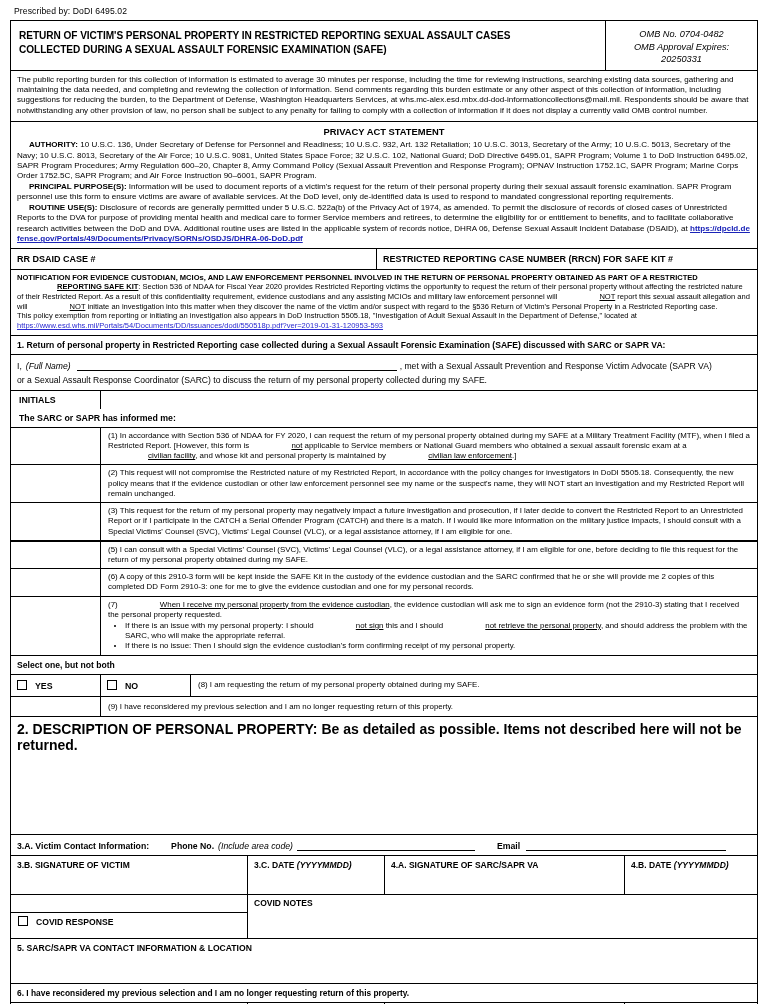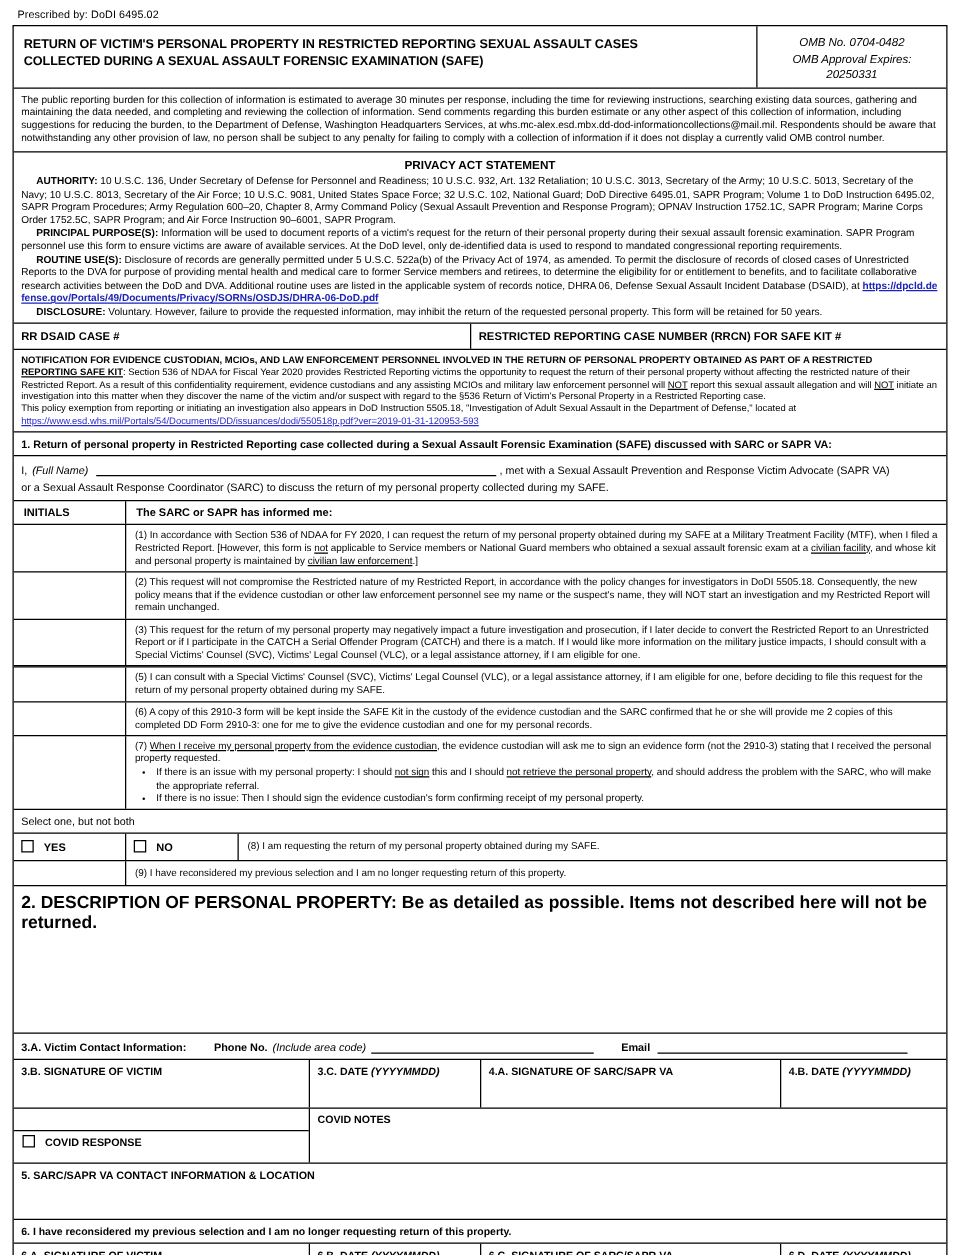--- a/index.html
+++ b/index.html
@@ -80,21 +80,21 @@
   .case-a { width: 366px; padding: 5px 6px 5px 6px; }
   .case-b { flex: 1; padding: 5px 6px 5px 6px; }
 
   
   .notif {
     font-size: 7.55px;
     line-height: 9.7px;
     padding: 3px 6px 4px 6px;
   }
   .notif .hd { font-weight: bold; }
-  .u { text-decoration: underline; }
+  .u { text-decoration: underline; margin-left: 40px; }
 
   
   .sec1-head {
     font-weight: bold;
     font-size: 8.6px;
     padding: 4px 6px 4px 6px;
   }
   .sec1-l1 {
     font-size: 8.6px;
     padding: 5px 6px 2px 6px;
@@ -108,36 +108,36 @@
     border-bottom: 1px solid #000;
     height: 11px;
     margin: 0 3px 0 6px;
   }
   .sec1-l2 {
     font-size: 8.6px;
     padding: 2px 6px 5px 6px;
   }
 
   
-  .tbl-head { display: flex; font-weight: bold; font-size: 8.8px; }
+  .tbl-head { display: flex; font-weight: bold; font-size: 8.8px; flex-direction: column; }
   .col-init { width: 90px; padding: 4px 0 4px 8px; }
   .col-body { flex: 1; padding: 4px 0 4px 8px; }
   .item-row { display: flex; align-items: stretch; }
   .item-init { width: 90px; }
   .item-text {
     flex: 1;
     font-size: 7.9px;
     line-height: 10.2px;
     padding: 3px 6px 3px 7px;
   }
   .item-text ul { margin: 1px 0 0 0; padding-left: 17px; }
   .item-text li { margin: 0; }
 
   
-  .select-head { font-weight: normal; font-size: 8.6px; padding: 4px 6px 4px 6px; }
+  .select-head { font-weight: bold; font-size: 8.6px; padding: 4px 6px 4px 6px; }
   .cbox {
     display: inline-block;
     width: 10px; height: 10px;
     border: 1.2px solid #000;
     vertical-align: -1px;
     margin-right: 8px;
     background: #fff;
   }
   .yn-yes { width: 90px; padding: 5px 0 5px 6px; font-weight: bold; font-size: 8.8px; }
   .yn-no  { width: 90px; padding: 5px 0 5px 6px; font-weight: bold; font-size: 8.8px; }
@@ -195,21 +195,20 @@
       </div>
     </div>
 
     <div class="burden bb">The public reporting burden for this collection of information is estimated to average 30 minutes per response, including the time for reviewing instructions, searching existing data sources, gathering and maintaining the data needed, and completing and reviewing the collection of information. Send comments regarding this burden estimate or any other aspect of this collection of information, including suggestions for reducing the burden, to the Department of Defense, Washington Headquarters Services, at whs.mc-alex.esd.mbx.dd-dod-informationcollections@mail.mil. Respondents should be aware that notwithstanding any other provision of law, no person shall be subject to any penalty for failing to comply with a collection of information if it does not display a currently valid OMB control number.</div>
 
     <div class="pa-head">PRIVACY ACT STATEMENT</div>
     <div class="pa-body bb">
       <p><span class="lbl">AUTHORITY:</span><span> 10 U.S.C. 136, Under Secretary of Defense for Personnel and Readiness; 10 U.S.C. 932, Art. 132 Retaliation; 10 U.S.C. 3013, Secretary of the Army; 10 U.S.C. 5013, Secretary of the Navy; 10 U.S.C. 8013, Secretary of the Air Force; 10 U.S.C. 9081, United States Space Force; 32 U.S.C. 102, National Guard; DoD Directive 6495.01, SAPR Program; Volume 1 to DoD Instruction 6495.02, SAPR Program Procedures; Army Regulation 600–20, Chapter 8, Army Command Policy (Sexual Assault Prevention and Response Program); OPNAV Instruction 1752.1C, SAPR Program; Marine Corps Order 1752.5C, SAPR Program; and Air Force Instruction 90–6001, SAPR Program.</span></p>
       <p><span class="lbl">PRINCIPAL PURPOSE(S):</span><span> Information will be used to document reports of a victim's request for the return of their personal property during their sexual assault forensic examination. SAPR Program personnel use this form to ensure victims are aware of available services. At the DoD level, only de-identified data is used to respond to mandated congressional reporting requirements.</span></p>
       <p><span class="lbl">ROUTINE USE(S):</span><span> Disclosure of records are generally permitted under 5 U.S.C. 522a(b) of the Privacy Act of 1974, as amended. To permit the disclosure of records of closed cases of Unrestricted Reports to the DVA for purpose of providing mental health and medical care to former Service members and retirees, to determine the eligibility for or entitlement to benefits, and to facilitate collaborative research activities between the DoD and DVA. Additional routine uses are listed in the applicable system of records notice, DHRA 06, Defense Sexual Assault Incident Database (DSAID), at </span><a class="lnk" href="#">https://dpcld.defense.gov/Portals/49/Documents/Privacy/SORNs/OSDJS/DHRA-06-DoD.pdf</a></p>
-      <p><span class="lbl">DISCLOSURE:</span><span> Voluntary. However, failure to provide the requested information, may inhibit the return of the requested personal property.  This form will be retained for 50 years.</span></p>
     </div>
 
     <div class="case-row bb">
       <div class="case-a br"><span>RR DSAID CASE #</span></div>
       <div class="case-b"><span>RESTRICTED REPORTING CASE NUMBER (RRCN) FOR SAFE KIT #</span></div>
     </div>
 
     <div class="notif bb">
       <div class="hd">NOTIFICATION FOR EVIDENCE CUSTODIAN, MCIOs, AND LAW ENFORCEMENT PERSONNEL INVOLVED IN THE RETURN OF PERSONAL PROPERTY OBTAINED AS PART OF A RESTRICTED</div>
       <div><span class="hd u">REPORTING SAFE KIT</span><span>: Section 536 of NDAA for Fiscal Year 2020 provides Restricted Reporting victims the opportunity to request the return of their personal property without affecting the restricted nature of their Restricted Report. As a result of this confidentiality requirement, evidence custodians and any assisting MCIOs and military law enforcement personnel will </span><span class="u">NOT</span><span> report this sexual assault allegation and will </span><span class="u">NOT</span><span> initiate an investigation into this matter when they discover the name of the victim and/or suspect with regard to the §536 Return of Victim's Personal Property in a Restricted Reporting case.</span></div>

